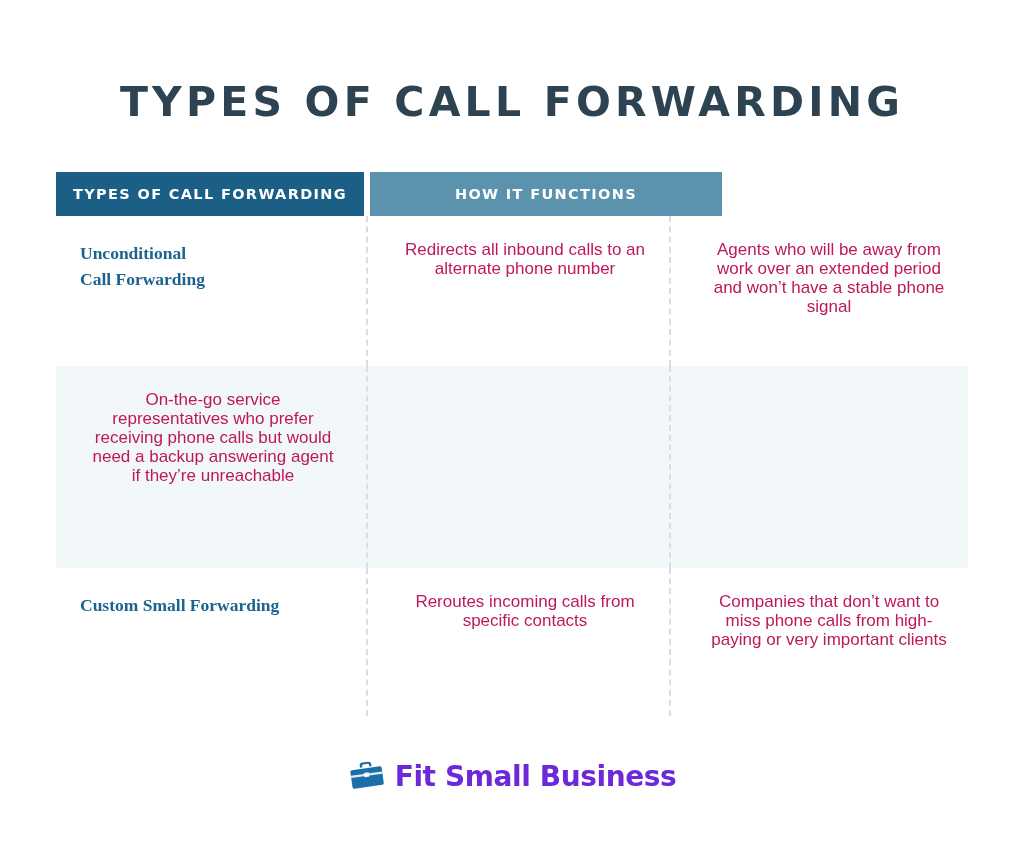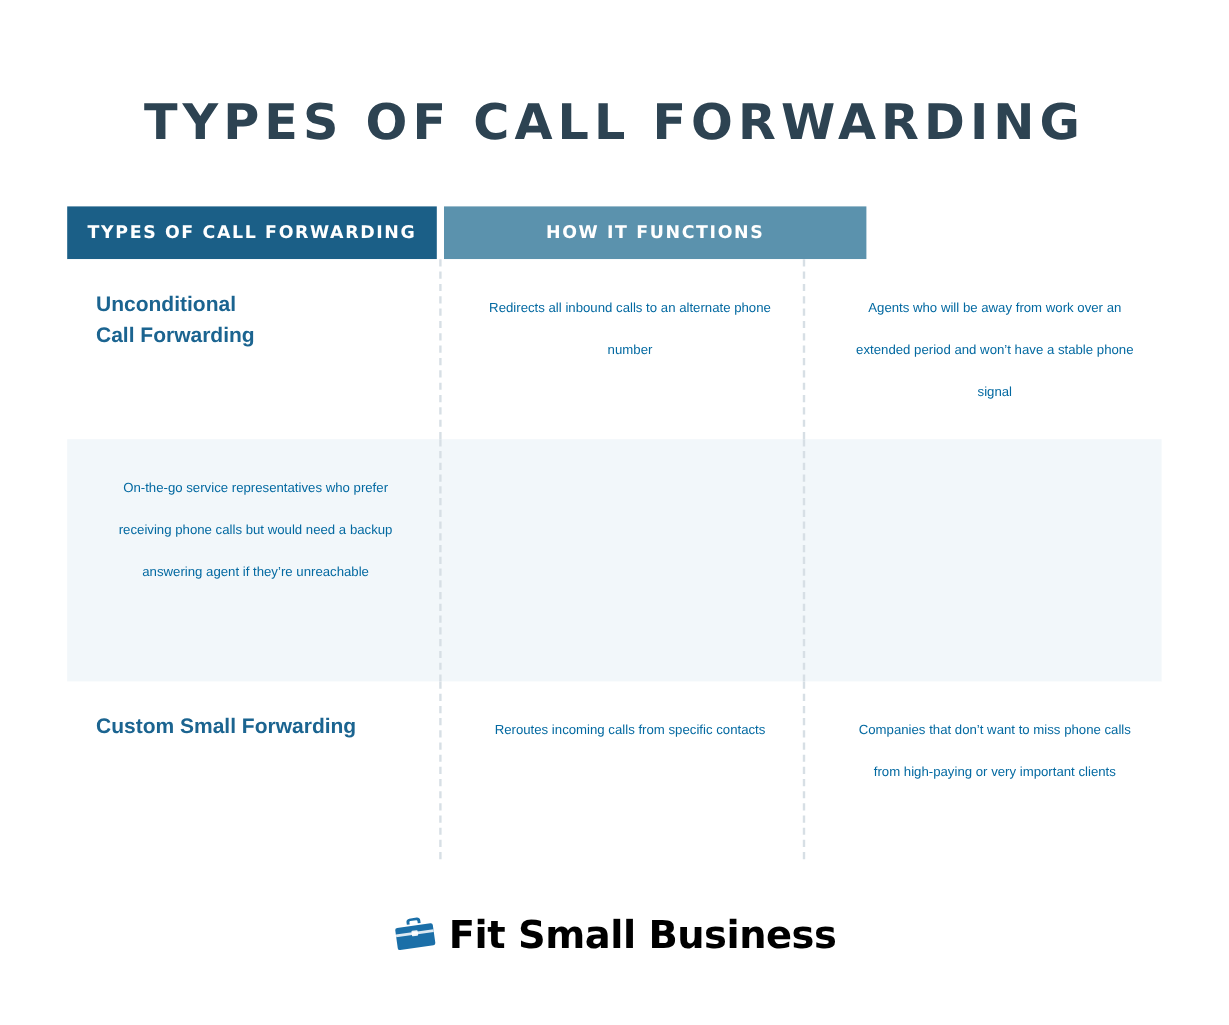--- a/index.html
+++ b/index.html
@@ -91,32 +91,32 @@
     position: absolute;
     top: 0;
     bottom: 0;
     width: 0;
     border-left: 2px dashed #d7dfe5;
   }
   .divider-a { left: 310px; }
   .divider-b { left: 613px; }
 
   .term {
-    font-family: Liberation Sans, sans-serif;
+    font-family: Liberation Serif, serif;
     font-size: 17.5px;
     font-weight: bold;
     line-height: 26px;
     color: #1b6490;
     white-space: pre-line;
   }
 
   .body-text {
-    font-size: 11px;
-    line-height: 35px;
-    color: #0369a1;
+    font-size: 17px;
+    line-height: 19px;
+    color: #be185d;
   }
   .align-center { text-align: center; }
   .align-left { text-align: center; }
 
   
   .footer {
     position: absolute;
     left: 0;
     top: 760px;
     width: 1024px;
@@ -125,24 +125,24 @@
     justify-content: center;
     gap: 9px;
   }
   .briefcase-icon {
     display: block;
     width: 38px;
     height: 33px;
   }
   .logo-text {
     font-family: "DejaVu Sans", sans-serif;
-    font-size: 32px;
+    font-size: 28px;
     font-weight: bold;
     letter-spacing: -0.4px;
-    color: #000000;
+    color: #6d28d9;
     white-space: nowrap;
     text-align: right;
   }
 </style>
 </head>
 <body>
 
 <div class="infographic">
 
   <div class="title">TYPES OF CALL FORWARDING</div>

